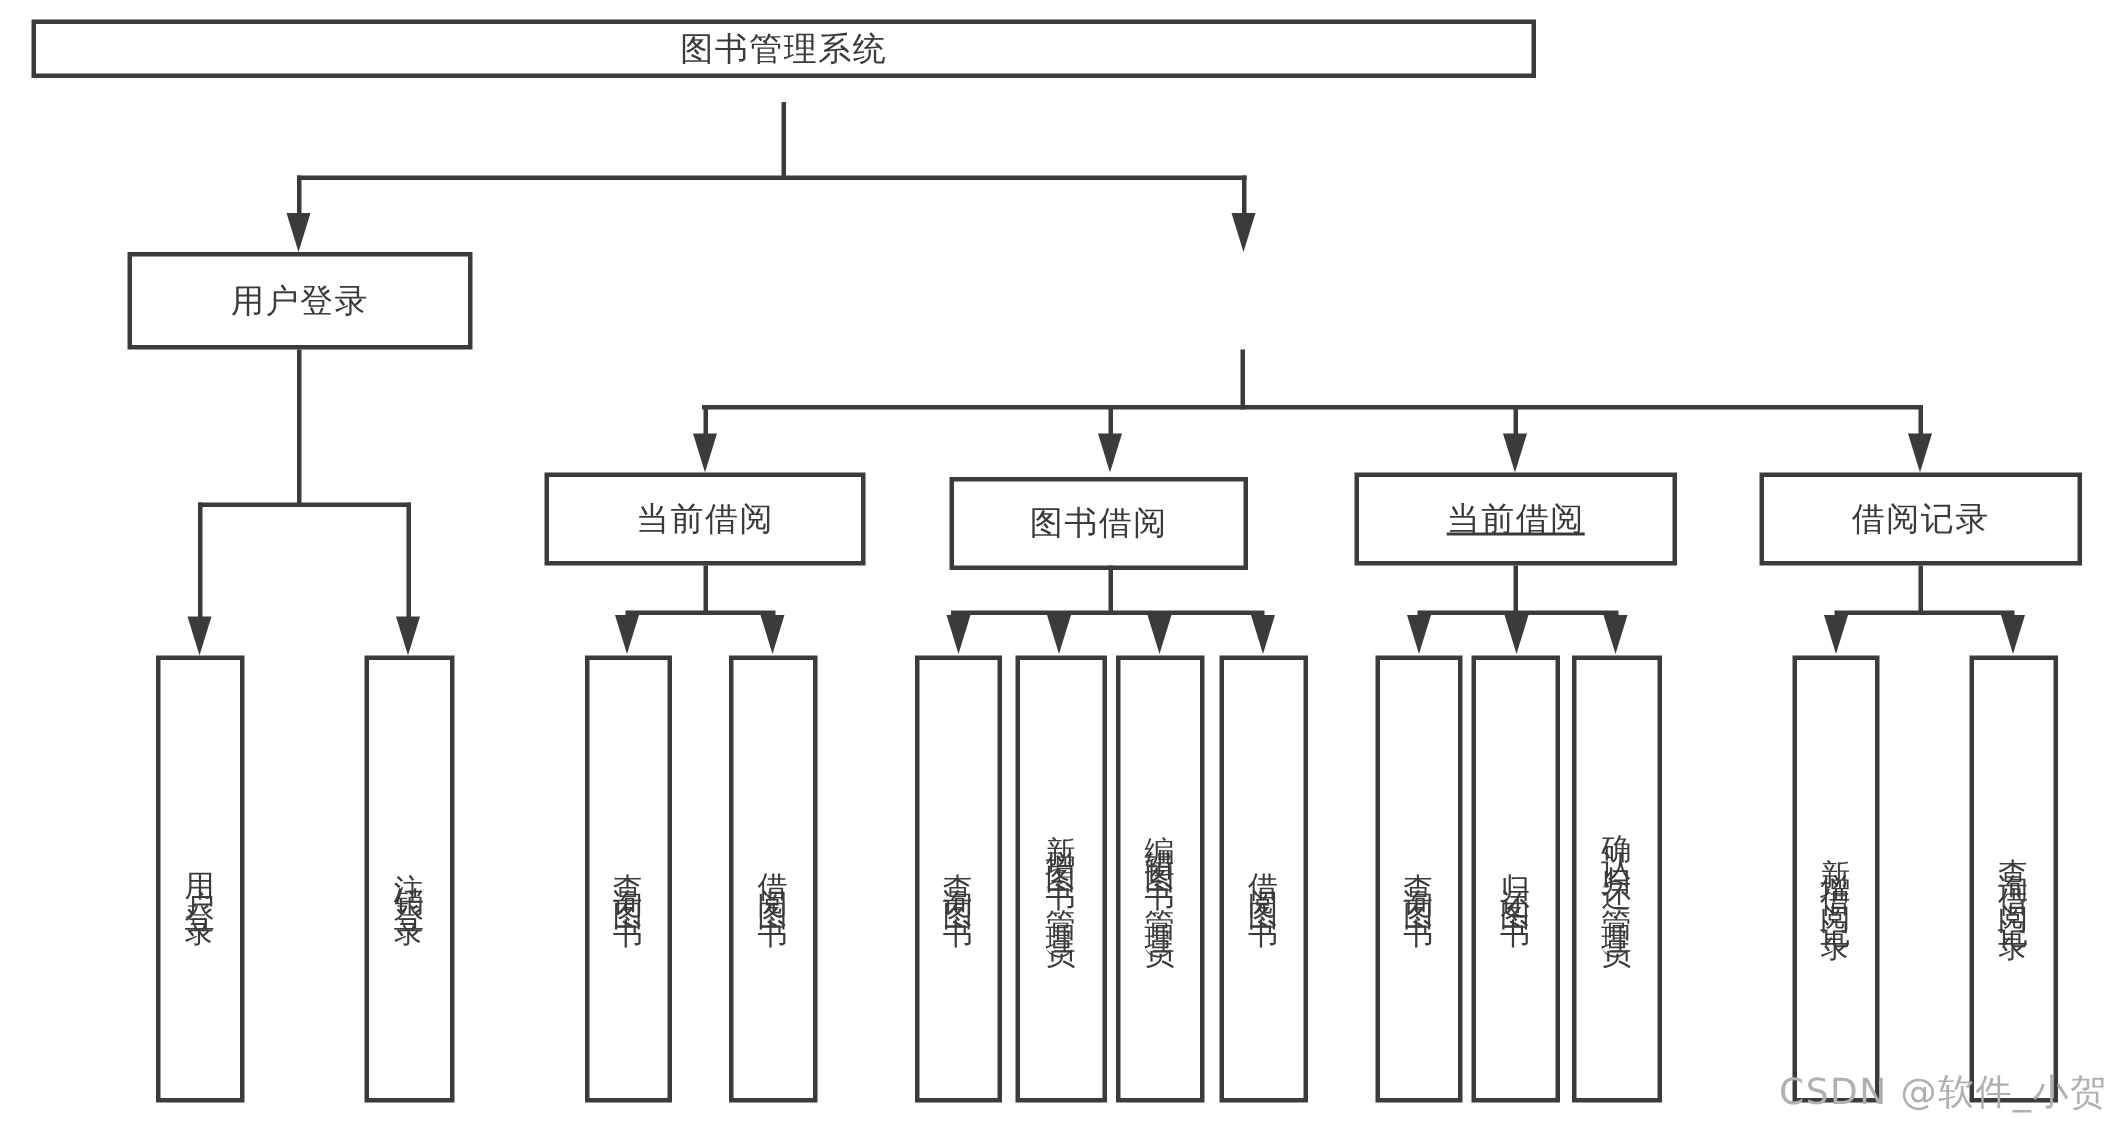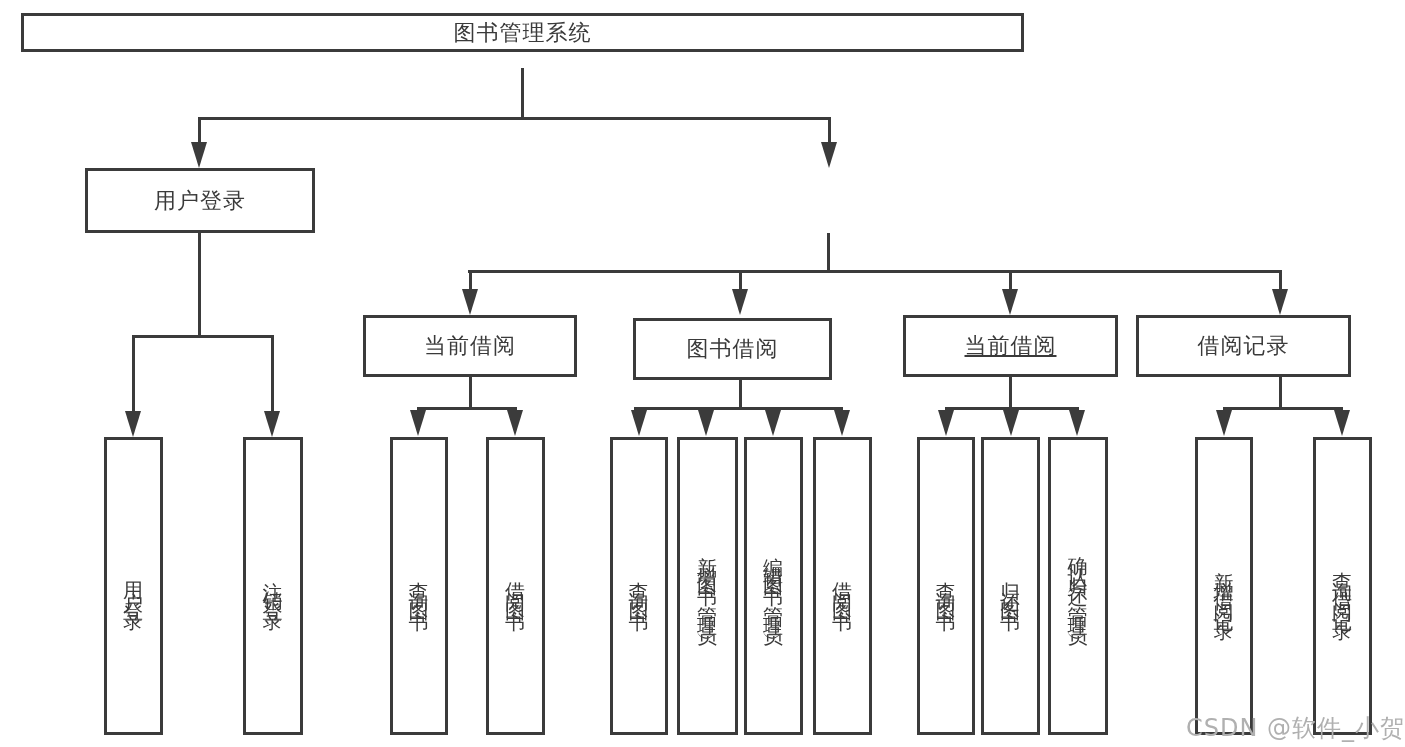--- a/index.html
+++ b/index.html
@@ -69,21 +69,21 @@
 
   <div class="box" style="left:363px;top:315px;width:214px;height:62px;">
     <span class="hlabel">当前借阅</span>
   </div>
   <div class="box" style="left:633px;top:318px;width:199px;height:62px;align-items:center;">
     <span class="hlabel">图书借阅</span>
   </div>
   <div class="box" style="left:903px;top:315px;width:215px;height:62px;text-decoration:underline;">
     <span class="hlabel">当前借阅</span>
   </div>
-  <div class="box" style="left:1136px;top:315px;width:215px;height:62px;">
+  <div class="box" style="left:1173px;top:315px;width:215px;height:62px;">
     <span class="hlabel">借阅记录</span>
   </div>
 
   <div class="line" style="left:469px;top:377px;width:3px;height:33px;"></div>
   <div class="line" style="left:739px;top:377px;width:3px;height:33px;"></div>
   <div class="line" style="left:1009px;top:377px;width:3px;height:33px;"></div>
   <div class="line" style="left:1279px;top:377px;width:3px;height:33px;"></div>
 
   <div class="line" style="left:417px;top:407px;width:100px;height:3px;"></div>
   <div class="line" style="left:634px;top:407px;width:209px;height:3px;"></div>

